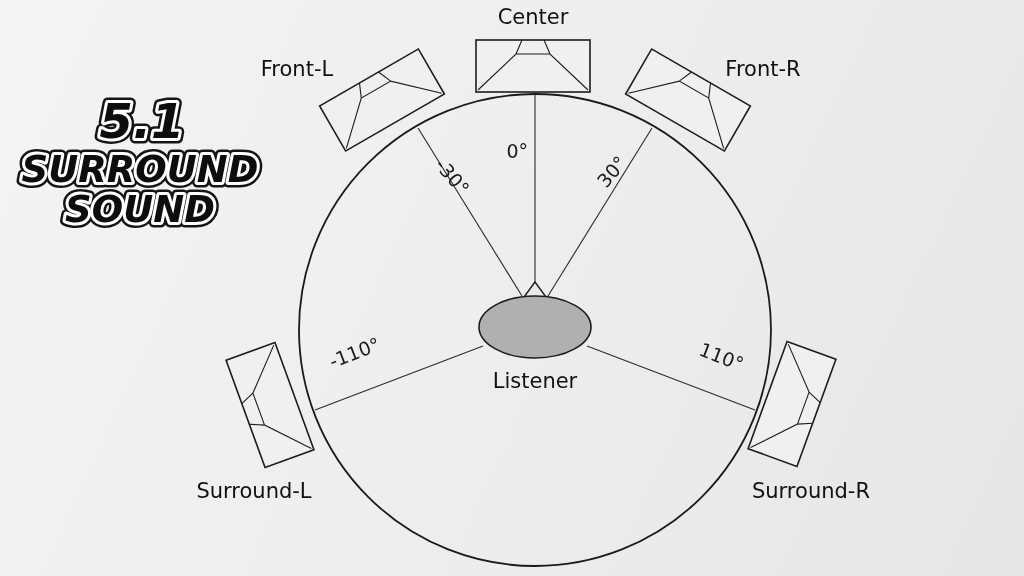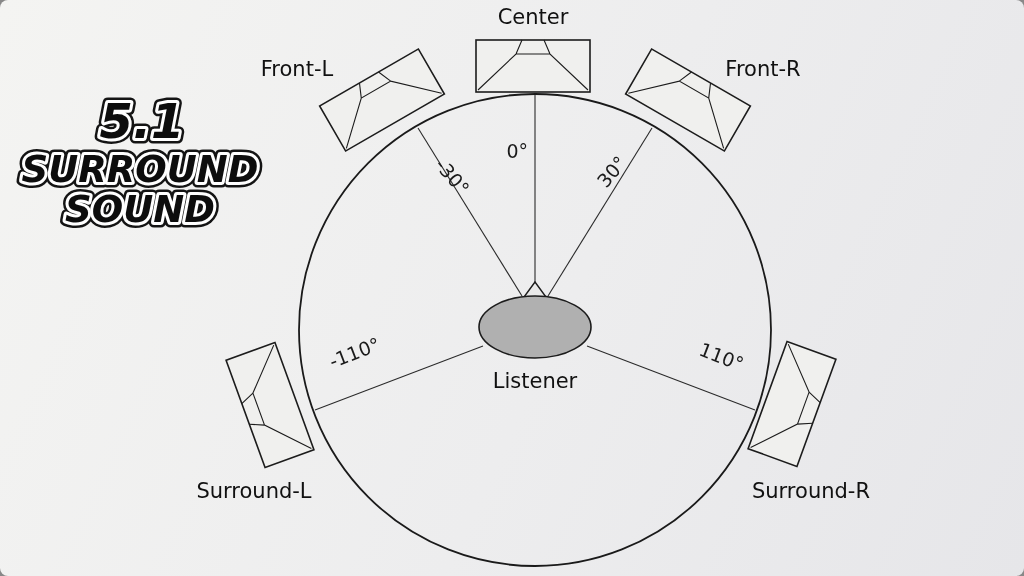--- a/index.html
+++ b/index.html
@@ -3,21 +3,20 @@
 <meta charset="utf-8">
 <style>
   html,body{margin:0;padding:0;background:#888;}
   .stage{
     position:relative;
     width:1024px;height:576px;
     margin:0 auto;
     background:linear-gradient(115deg,#f4f4f2 0%,#ededee 55%,#e6e6e9 100%);
     overflow:hidden;
     font-family:"DejaVu Sans","Liberation Sans",sans-serif;
-    border-radius:8px;
   }
   svg{position:absolute;left:0;top:0;}
   .spk-label{font-size:21px;fill:#111;font-family:"DejaVu Sans","Liberation Sans",sans-serif;}
   .ang-label{font-size:19px;fill:#1a1a1a;font-family:"DejaVu Sans","Liberation Sans",sans-serif;}
   .logo-back{
     font-family:"DejaVu Sans","Liberation Sans",sans-serif;
     font-weight:bold;font-style:italic;
     stroke:#141414;stroke-width:11;stroke-linejoin:round;fill:none;
   }
   .logo-front{

